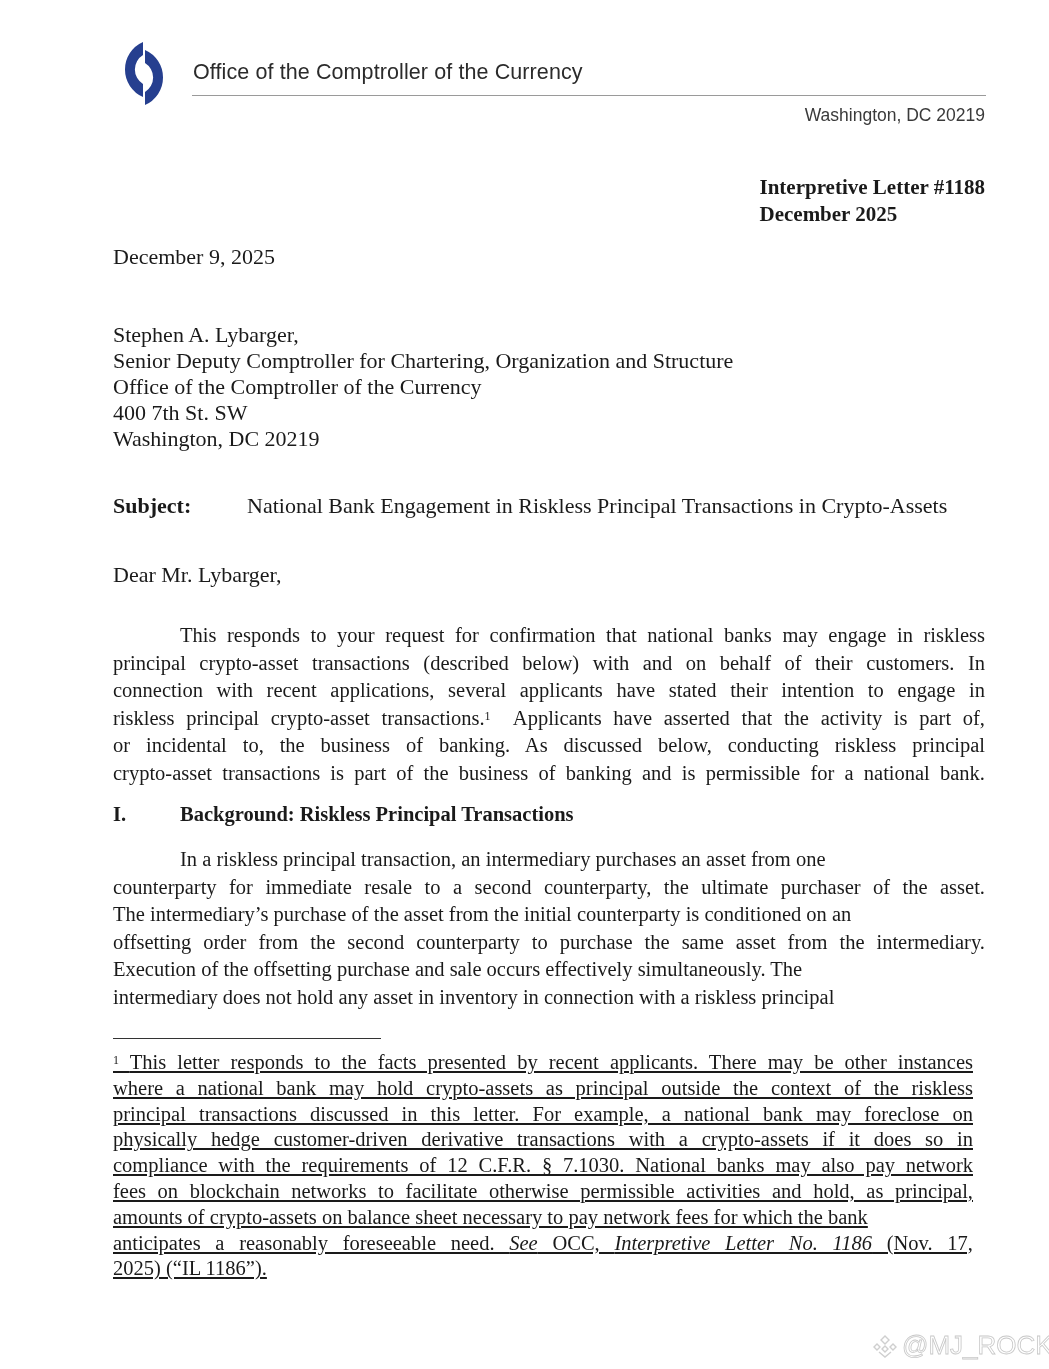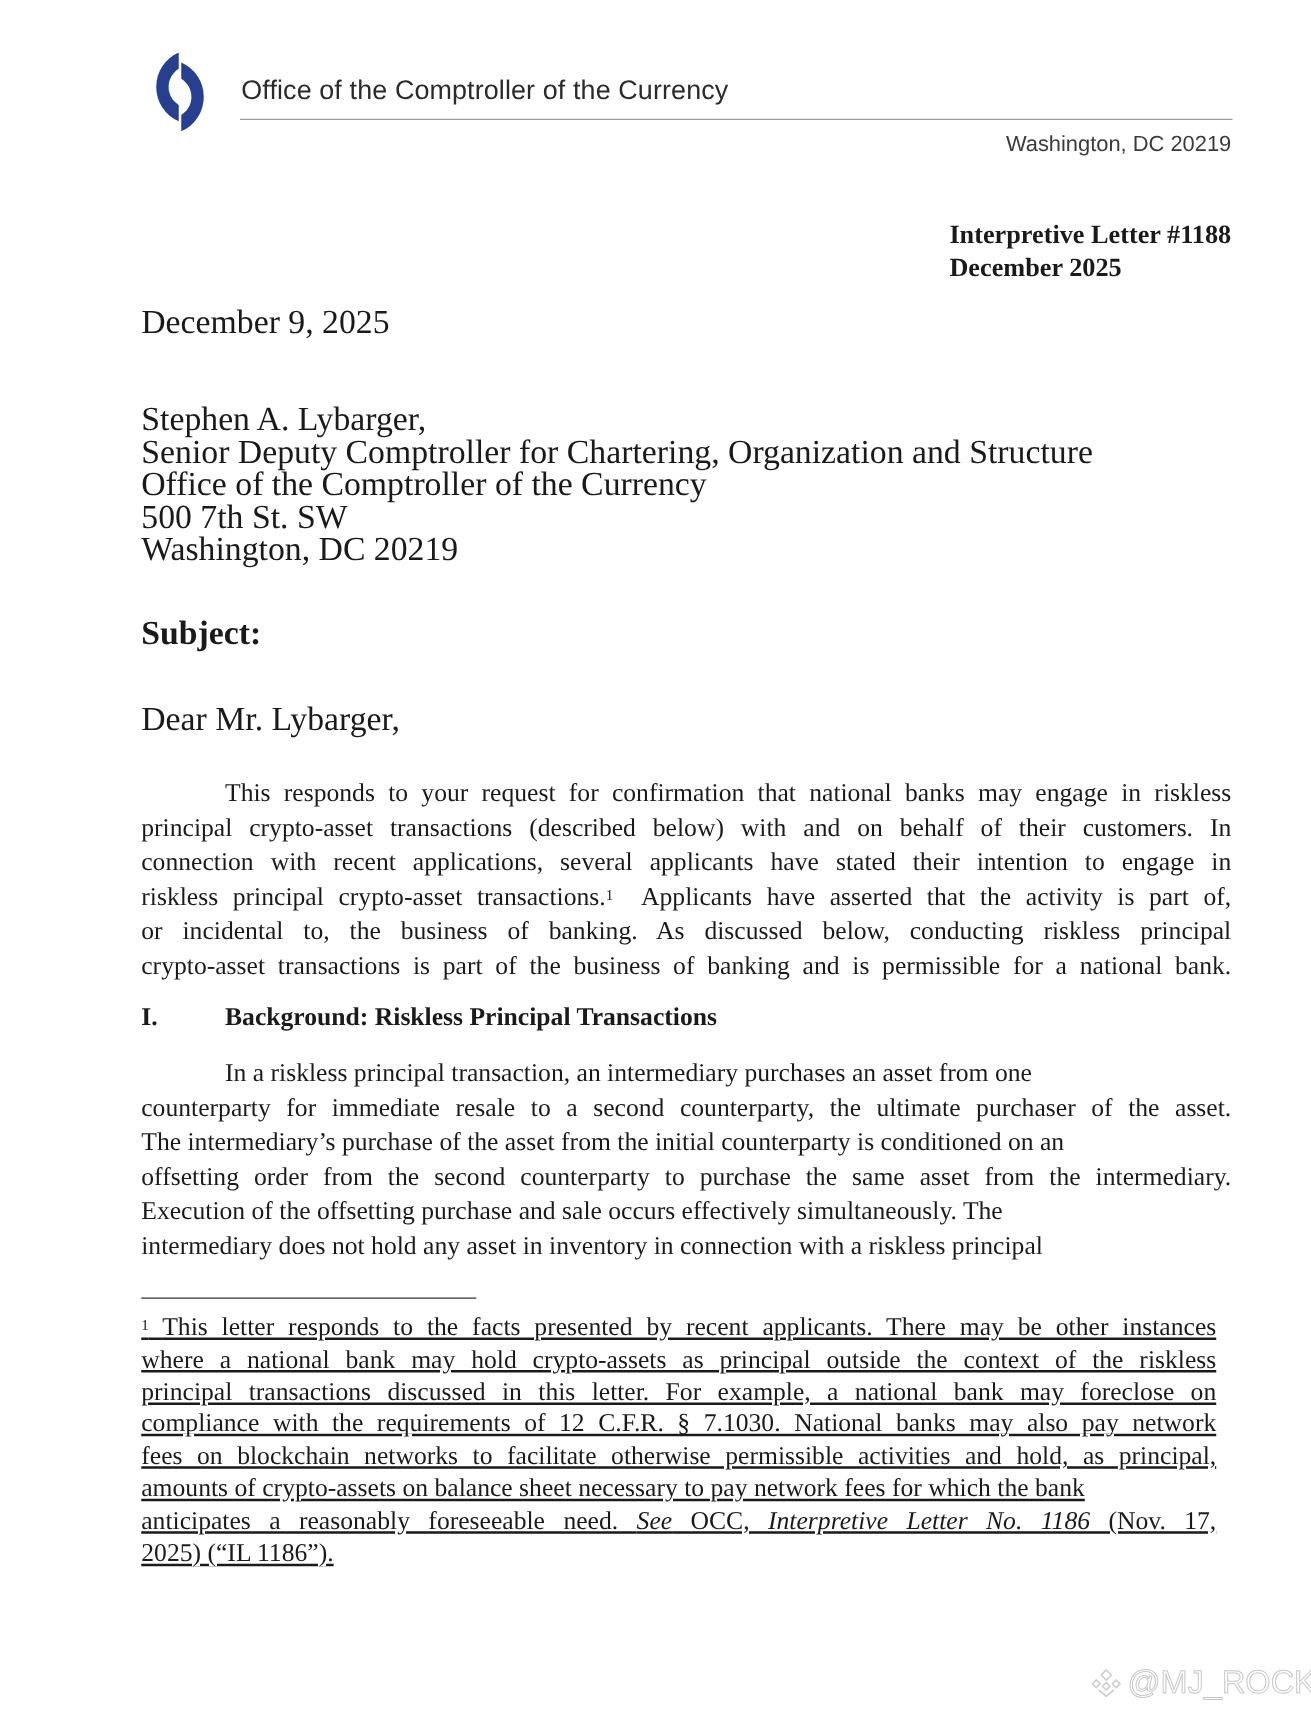--- a/index.html
+++ b/index.html
@@ -7,21 +7,21 @@
   .serif { font-family: "Liberation Serif", "DejaVu Serif", serif; }
   .sans { font-family: "Liberation Sans", "DejaVu Sans", sans-serif; }
 
   .logo { position: absolute; left: 111px; top: 40px; width: 68px; height: 68px; }
   .agency-name { position: absolute; left: 193px; top: 60px; font-size: 21.5px; color: #2b2b2b; letter-spacing: 0.1px; }
   .header-rule { position: absolute; left: 192px; top: 95px; width: 794px; height: 0; border-top: 1.5px solid #9a9a9a; }
   .header-address { position: absolute; right: 64px; top: 105px; font-size: 17.5px; color: #3a3a3a; }
 
   .letter-id { position: absolute; right: 64px; top: 174px; text-align: left; font-weight: bold; font-size: 21px; line-height: 27px; }
 
-  .block { position: absolute; left: 113px; font-size: 27px; line-height: 26px; }
+  .block { position: absolute; left: 113px; font-size: 22px; line-height: 26px; }
   .date { top: 244px; }
   .recipient { top: 322px; }
   .subject { top: 493px; display: flex; }
   .subject-label { width: 134px; font-weight: bold; }
   .salutation { top: 562px; }
 
   .para { position: absolute; left: 113px; width: 872px; font-size: 20.5px; line-height: 27.6px; text-align: justify; }
   .para .line { display: block; white-space: nowrap; text-align: justify; text-align-last: justify; }
   .para .line.last { text-align-last: left; }
   .indent { padding-left: 67px; }
@@ -57,26 +57,27 @@
   <div>Interpretive Letter #1188</div>
   <div>December 2025</div>
 </div>
 
 <div class="block date serif">December 9, 2025</div>
 
 <div class="block recipient serif">
   <div>Stephen A. Lybarger,</div>
   <div>Senior Deputy Comptroller for Chartering, Organization and Structure</div>
   <div>Office of the Comptroller of the Currency</div>
-  <div>500 7th St. SW</div>
+  <div>400 7th St. SW</div>
   <div>Washington, DC 20219</div>
 </div>
 
 <div class="block subject serif">
   <span class="subject-label">Subject:</span>
+  <span>National Bank Engagement in Riskless Principal Transactions in Crypto-Assets</span>
 </div>
 
 <div class="block salutation serif">Dear Mr. Lybarger,</div>
 
 <div class="para p1 serif">
   <span class="line indent">This responds to your request for confirmation that national banks may engage in riskless</span>
   <span class="line">principal crypto-asset transactions (described below) with and on behalf of their customers.  In</span>
   <span class="line">connection with recent applications, several applicants have stated their intention to engage in</span>
   <span class="line"><span>riskless principal crypto-asset transactions.</span><sup>1</sup>&nbsp; <span>Applicants have asserted that the activity is part of,</span></span>
   <span class="line">or incidental to, the business of banking.  As discussed below, conducting riskless principal</span>
@@ -95,20 +96,21 @@
   <span class="line">offsetting order from the second counterparty to purchase the same asset from the intermediary.</span>
   <span class="line last">Execution of the offsetting purchase and sale occurs effectively simultaneously.  The</span>
   <span class="line last">intermediary does not hold any asset in inventory in connection with a riskless principal</span>
 </div>
 
 <div class="fn-rule"></div>
 <div class="footnote serif">
   <span class="line"><sup>1</sup> <span>This letter responds to the facts presented by recent applicants.  There may be other instances</span></span>
   <span class="line">where a national bank may hold crypto-assets as principal outside the context of the riskless</span>
   <span class="line">principal transactions discussed in this letter.  For example, a national bank may foreclose on</span>
+  <span class="line">physically hedge customer-driven derivative transactions with a crypto-assets if it does so in</span>
   <span class="line">compliance with the requirements of 12 C.F.R. § 7.1030.  National banks may also pay network</span>
   <span class="line">fees on blockchain networks to facilitate otherwise permissible activities and hold, as principal,</span>
   <span class="line last">amounts of crypto-assets on balance sheet necessary to pay network fees for which the bank</span>
   <span class="line"><span>anticipates a reasonably foreseeable need.  </span><i>See</i><span> OCC, </span><i>Interpretive Letter No. 1186</i><span> (Nov. 17,</span></span>
   <span class="line last">2025) (“IL 1186”).</span>
 </div>
 
 <div class="watermark sans">
   <svg width="26" height="26" viewBox="0 0 26 26">
     <g fill="none" stroke="#cfcfcf" stroke-width="1.4">

